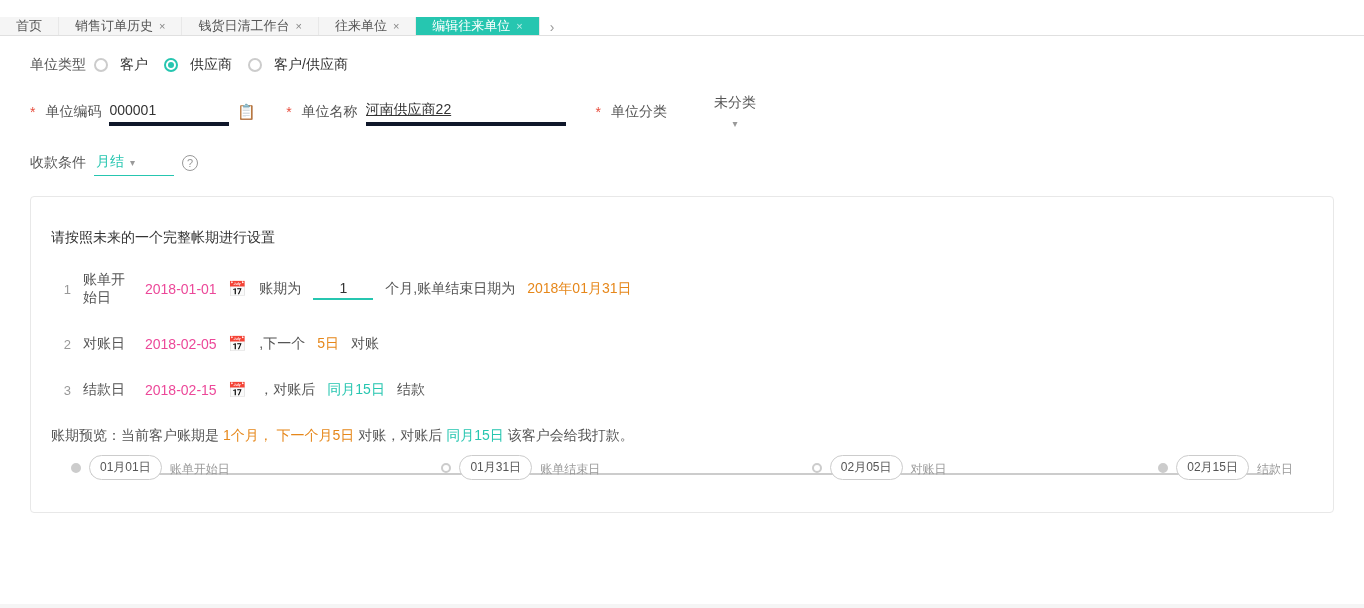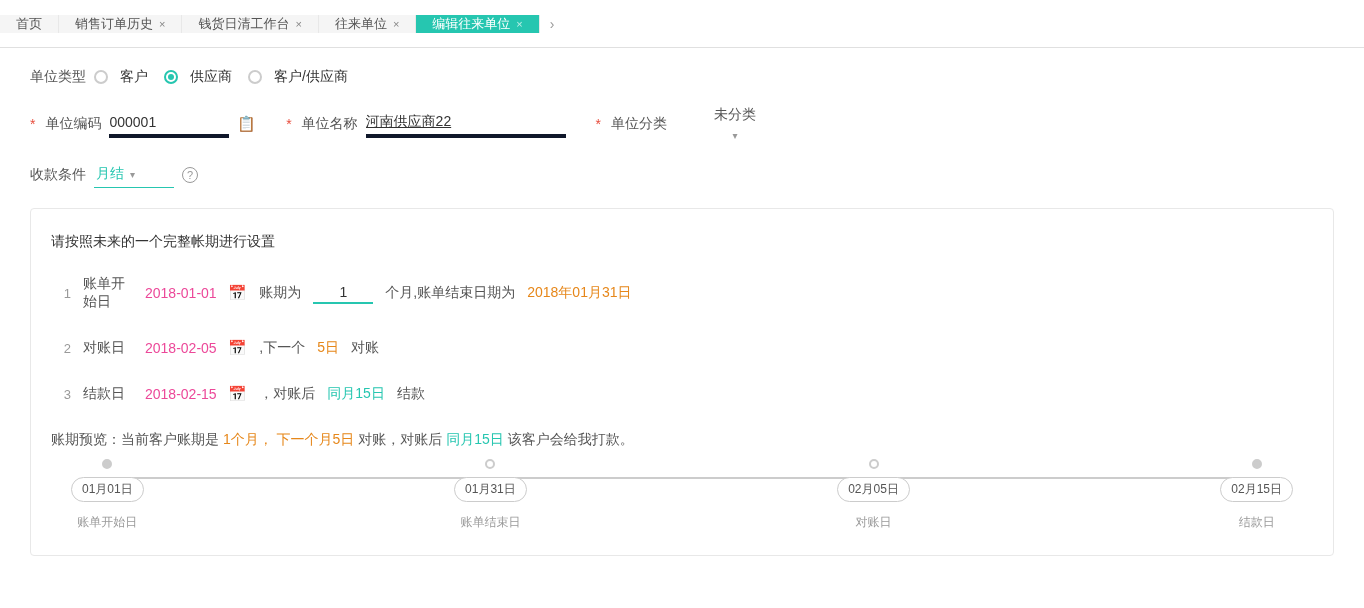--- a/index.html
+++ b/index.html
@@ -1,24 +1,24 @@
 <!DOCTYPE html>
 <html><head>
   <meta charset="utf-8">
   <style>
     * { box-sizing: border-box; margin: 0; padding: 0; }
     body { font-family: "Microsoft YaHei", "PingFang SC", sans-serif; font-size: 14px; color: #333; background: #f5f5f5; }
 
     
     .tab-bar {
       display: flex;
-      align-items: center;
+      align-items: flex-end;
       background: #fff;
       border-bottom: 1px solid #e0e0e0;
-      height: 48px;
+      height: 36px;
     }
     .tab-item {
       display: flex;
       align-items: center;
       padding: 0 16px;
       cursor: pointer;
       font-size: 13px;
       color: #555;
       border-right: 1px solid #e8e8e8;
       gap: 6px;
@@ -143,21 +143,21 @@
       display: inline-flex;
       align-items: center;
       justify-content: center;
       cursor: pointer;
     }
 
     
     .card-box {
       border: 1px solid #e8e8e8;
       border-radius: 4px;
-      padding: 24px 20px;
+      padding: 32px 20px;
       background: #fff;
       margin-bottom: 20px;
     }
     .card-title {
       font-size: 14px;
       color: #333;
       margin-bottom: 24px;
     }
 
     .setting-row {
@@ -218,21 +218,21 @@
     }
     .timeline-dots {
       display: flex;
       justify-content: space-between;
       align-items: flex-start;
       position: relative;
       z-index: 2;
     }
     .timeline-point {
       display: flex;
-      flex-direction: column;
+      flex-direction: row;
       align-items: center;
       gap: 8px;
     }
     .timeline-dot {
       width: 10px; height: 10px;
       border-radius: 50%;
       background: #fff;
       border: 2px solid #ccc;
     }
     .timeline-dot.start { background: #ccc; }

